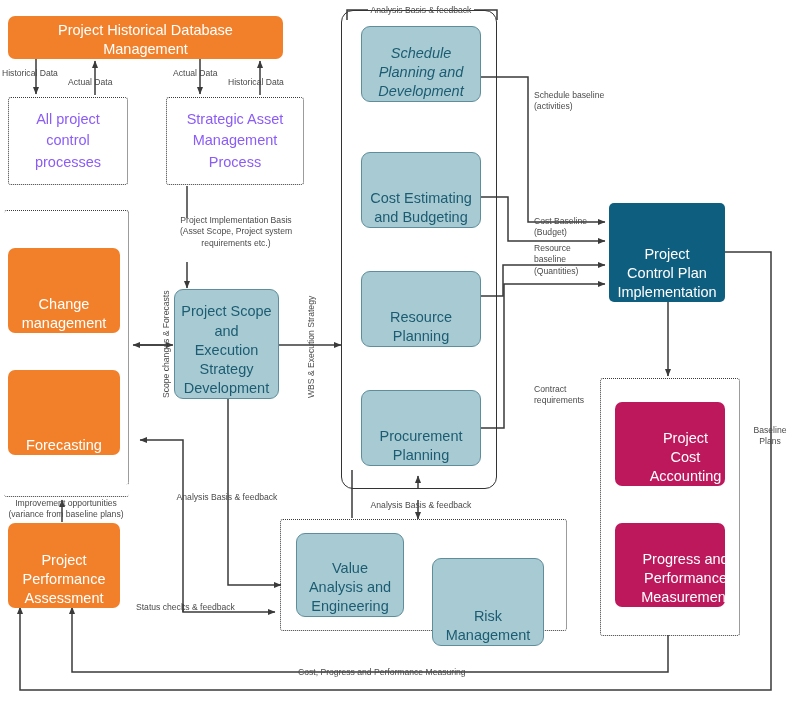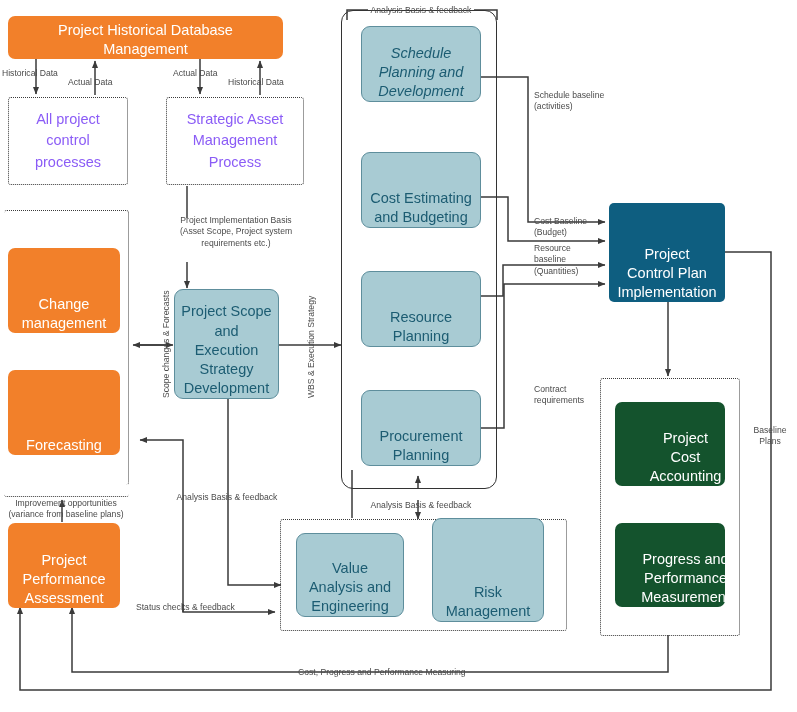--- a/index.html
+++ b/index.html
@@ -4,21 +4,21 @@
 <style>
   html,body{margin:0;padding:0;background:#ffffff;}
   body{width:797px;height:712px;font-family:"Liberation Sans",sans-serif;}
   #stage{position:relative;width:797px;height:712px;overflow:hidden;}
   svg#wires{position:absolute;left:0;top:0;width:797px;height:712px;}
   .node{position:absolute;display:flex;align-items:flex-end;justify-content:center;text-align:center;box-sizing:border-box;line-height:1.32;}
   .node span{display:block;padding:0 6px;}
   .orange{background:#F2802A;color:#ffffff;border-radius:7px;font-size:14.5px;}
   .teal{background:#A8CBD3;color:#1C5C72;border:1.6px solid #5E8E9C;border-radius:9px;font-size:14.5px;}
   .navy{background:#0E5E80;color:#ffffff;border-radius:5px;font-size:14.5px;}
-  .green{background:#14532d;color:#ffffff;border-radius:7px;font-size:14.5px;padding-left:31px;}
+  .green{background:#be185d;color:#ffffff;border-radius:7px;font-size:14.5px;padding-left:31px;}
   .dashbox{position:absolute;box-sizing:border-box;border:1.7px dotted #3a3a3a;border-radius:3px;background:transparent;}
   .dashnode{position:absolute;box-sizing:border-box;border:1.7px dotted #3a3a3a;border-radius:3px;display:flex;align-items:center;justify-content:center;text-align:center;color:#8b5cf6;font-size:14.5px;line-height:1.45;background:#fff;}
   .solidbox{position:absolute;box-sizing:border-box;border:1.6px solid #333;border-radius:12px;background:transparent;}
   .lbl{position:absolute;font-size:8.6px;color:#4a4a4a;line-height:1.32;text-align:center;white-space:pre;}
   .lbl.left{text-align:left;}
   .vlbl{position:absolute;font-size:8.6px;color:#4a4a4a;white-space:nowrap;transform-origin:0 0;}
 </style>
 </head>
 <body>
 
@@ -139,21 +139,21 @@
     <span>Procurement
 Planning</span>
   </div>
 
   <div class="dashbox" style="left:280px;top:519px;width:287px;height:112px;"></div>
   <div class="node teal" style="left:296px;top:533px;width:108px;height:84px;white-space:pre-line;">
     <span>Value
 Analysis and
 Engineering</span>
   </div>
-  <div class="node teal" style="left:432px;top:518px;width:112px;height:104px;white-space:pre-line;">
+  <div class="node teal" style="left:432px;top:558px;width:112px;height:88px;white-space:pre-line;">
     <span>Risk
 Management</span>
   </div>
 
   <div class="node navy" style="left:609px;top:203px;width:116px;height:99px;white-space:pre-line;">
     <span>Project
 Control Plan
 Implementation</span>
   </div>
 

